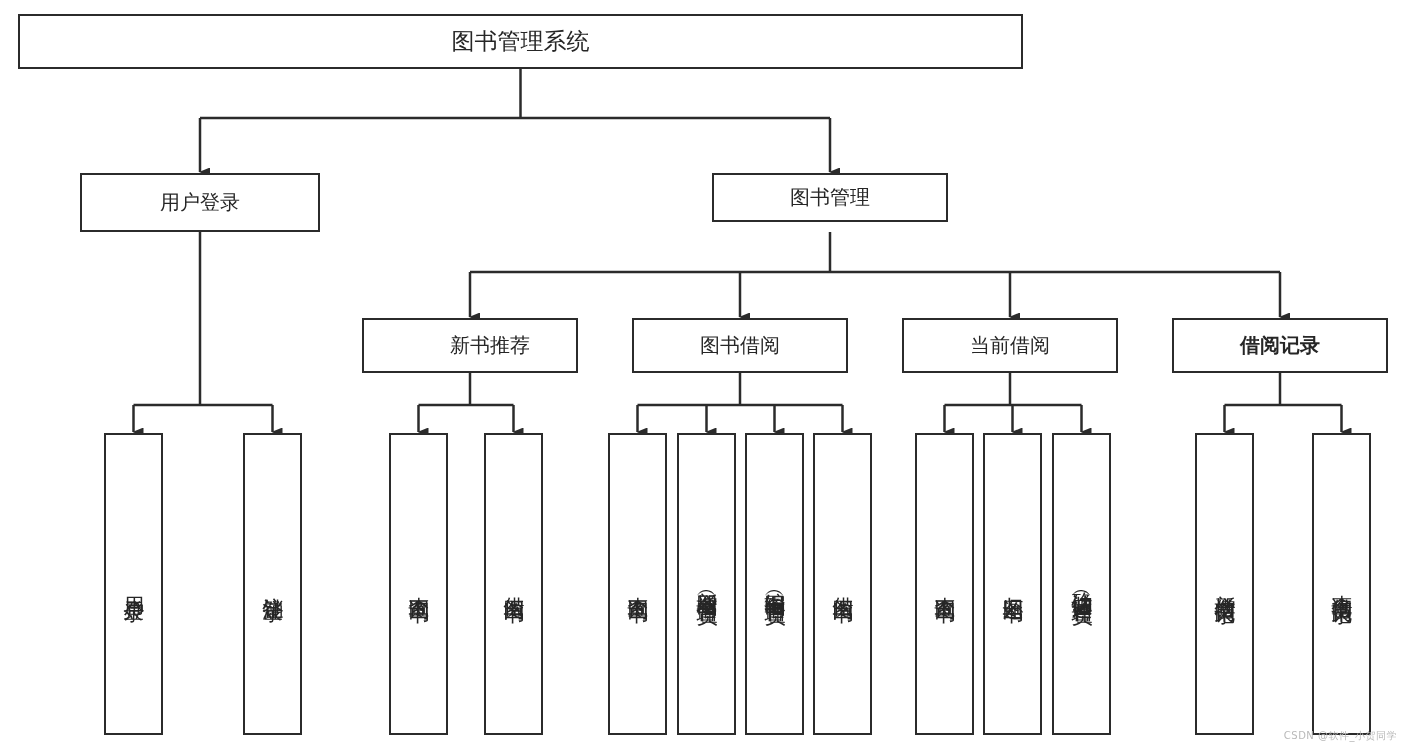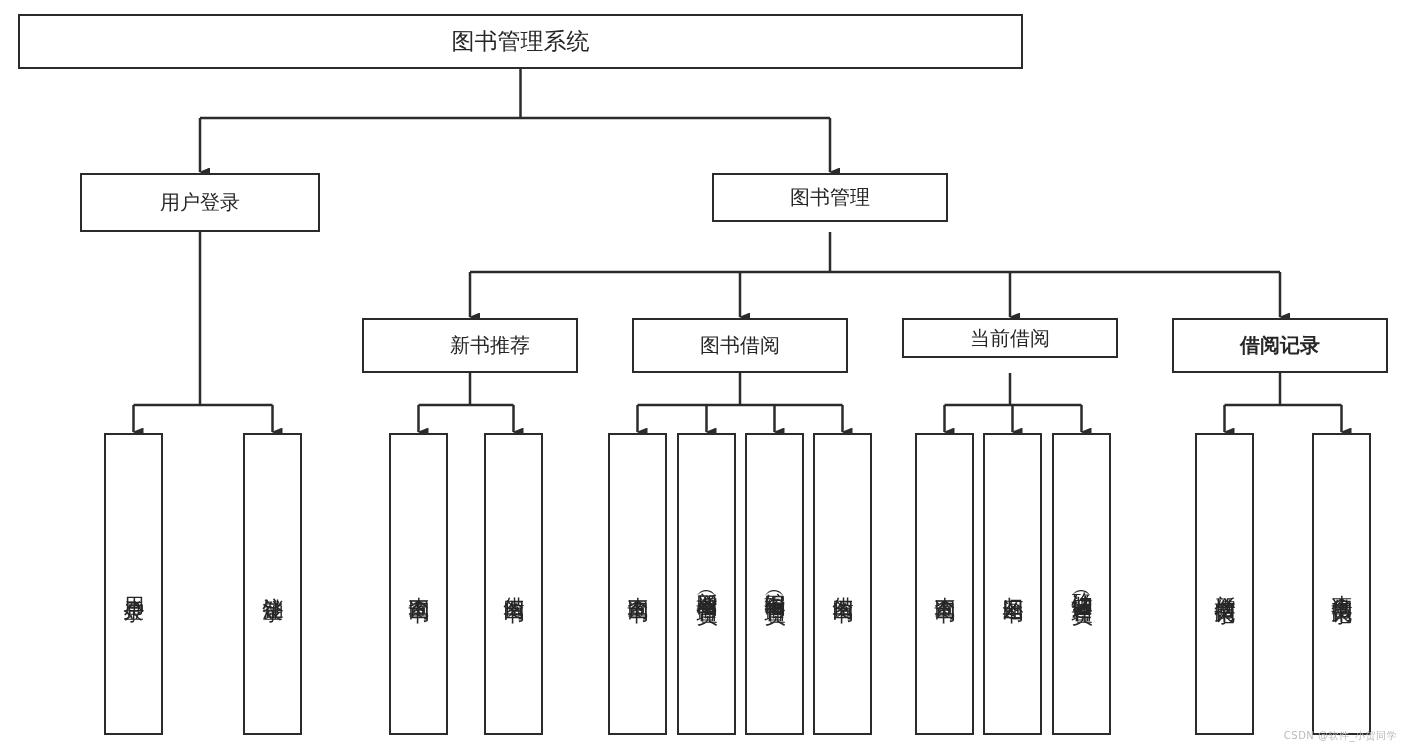--- a/index.html
+++ b/index.html
@@ -118,21 +118,21 @@
       </div>
       <div class="node-box node-mid" style="left: 712px; top: 173px; width: 236px; height: 49px; border-color: rgb(43, 43, 43);">
         <span class="node-label" style="color: rgb(38, 38, 38);">图书管理</span>
       </div>
       <div class="node-box node-mid" style="left: 362px; top: 318px; width: 216px; height: 55px; border-color: rgb(43, 43, 43); padding-left: 40px;">
         <span class="node-label" style="color: rgb(38, 38, 38);">新书推荐</span>
       </div>
       <div class="node-box node-mid" style="left: 632px; top: 318px; width: 216px; height: 55px; border-color: rgb(43, 43, 43);">
         <span class="node-label" style="color: rgb(38, 38, 38);">图书借阅</span>
       </div>
-      <div class="node-box node-mid" style="left: 902px; top: 318px; width: 216px; height: 40px; border-color: rgb(43, 43, 43);">
+      <div class="node-box node-mid" style="left: 902px; top: 318px; width: 216px; height: 55px; border-color: rgb(43, 43, 43);">
         <span class="node-label" style="color: rgb(38, 38, 38);">当前借阅</span>
       </div>
       <div class="node-box node-mid" style="left: 1172px; top: 318px; width: 216px; height: 55px; border-color: rgb(43, 43, 43);">
         <span class="node-label" style="color: rgb(38, 38, 38); font-weight: bold;">借阅记录</span>
       </div>
       <div class="node-box node-leaf" style="left: 104px; top: 433px; width: 59px; height: 302px; border-color: rgb(43, 43, 43);">
         <span class="node-label" style="color: rgb(38, 38, 38);">用户登录</span>
       </div>
       <div class="node-box node-leaf" style="left: 243px; top: 433px; width: 59px; height: 302px; border-color: rgb(43, 43, 43);">
         <span class="node-label" style="color: rgb(38, 38, 38);">注销登录</span>

